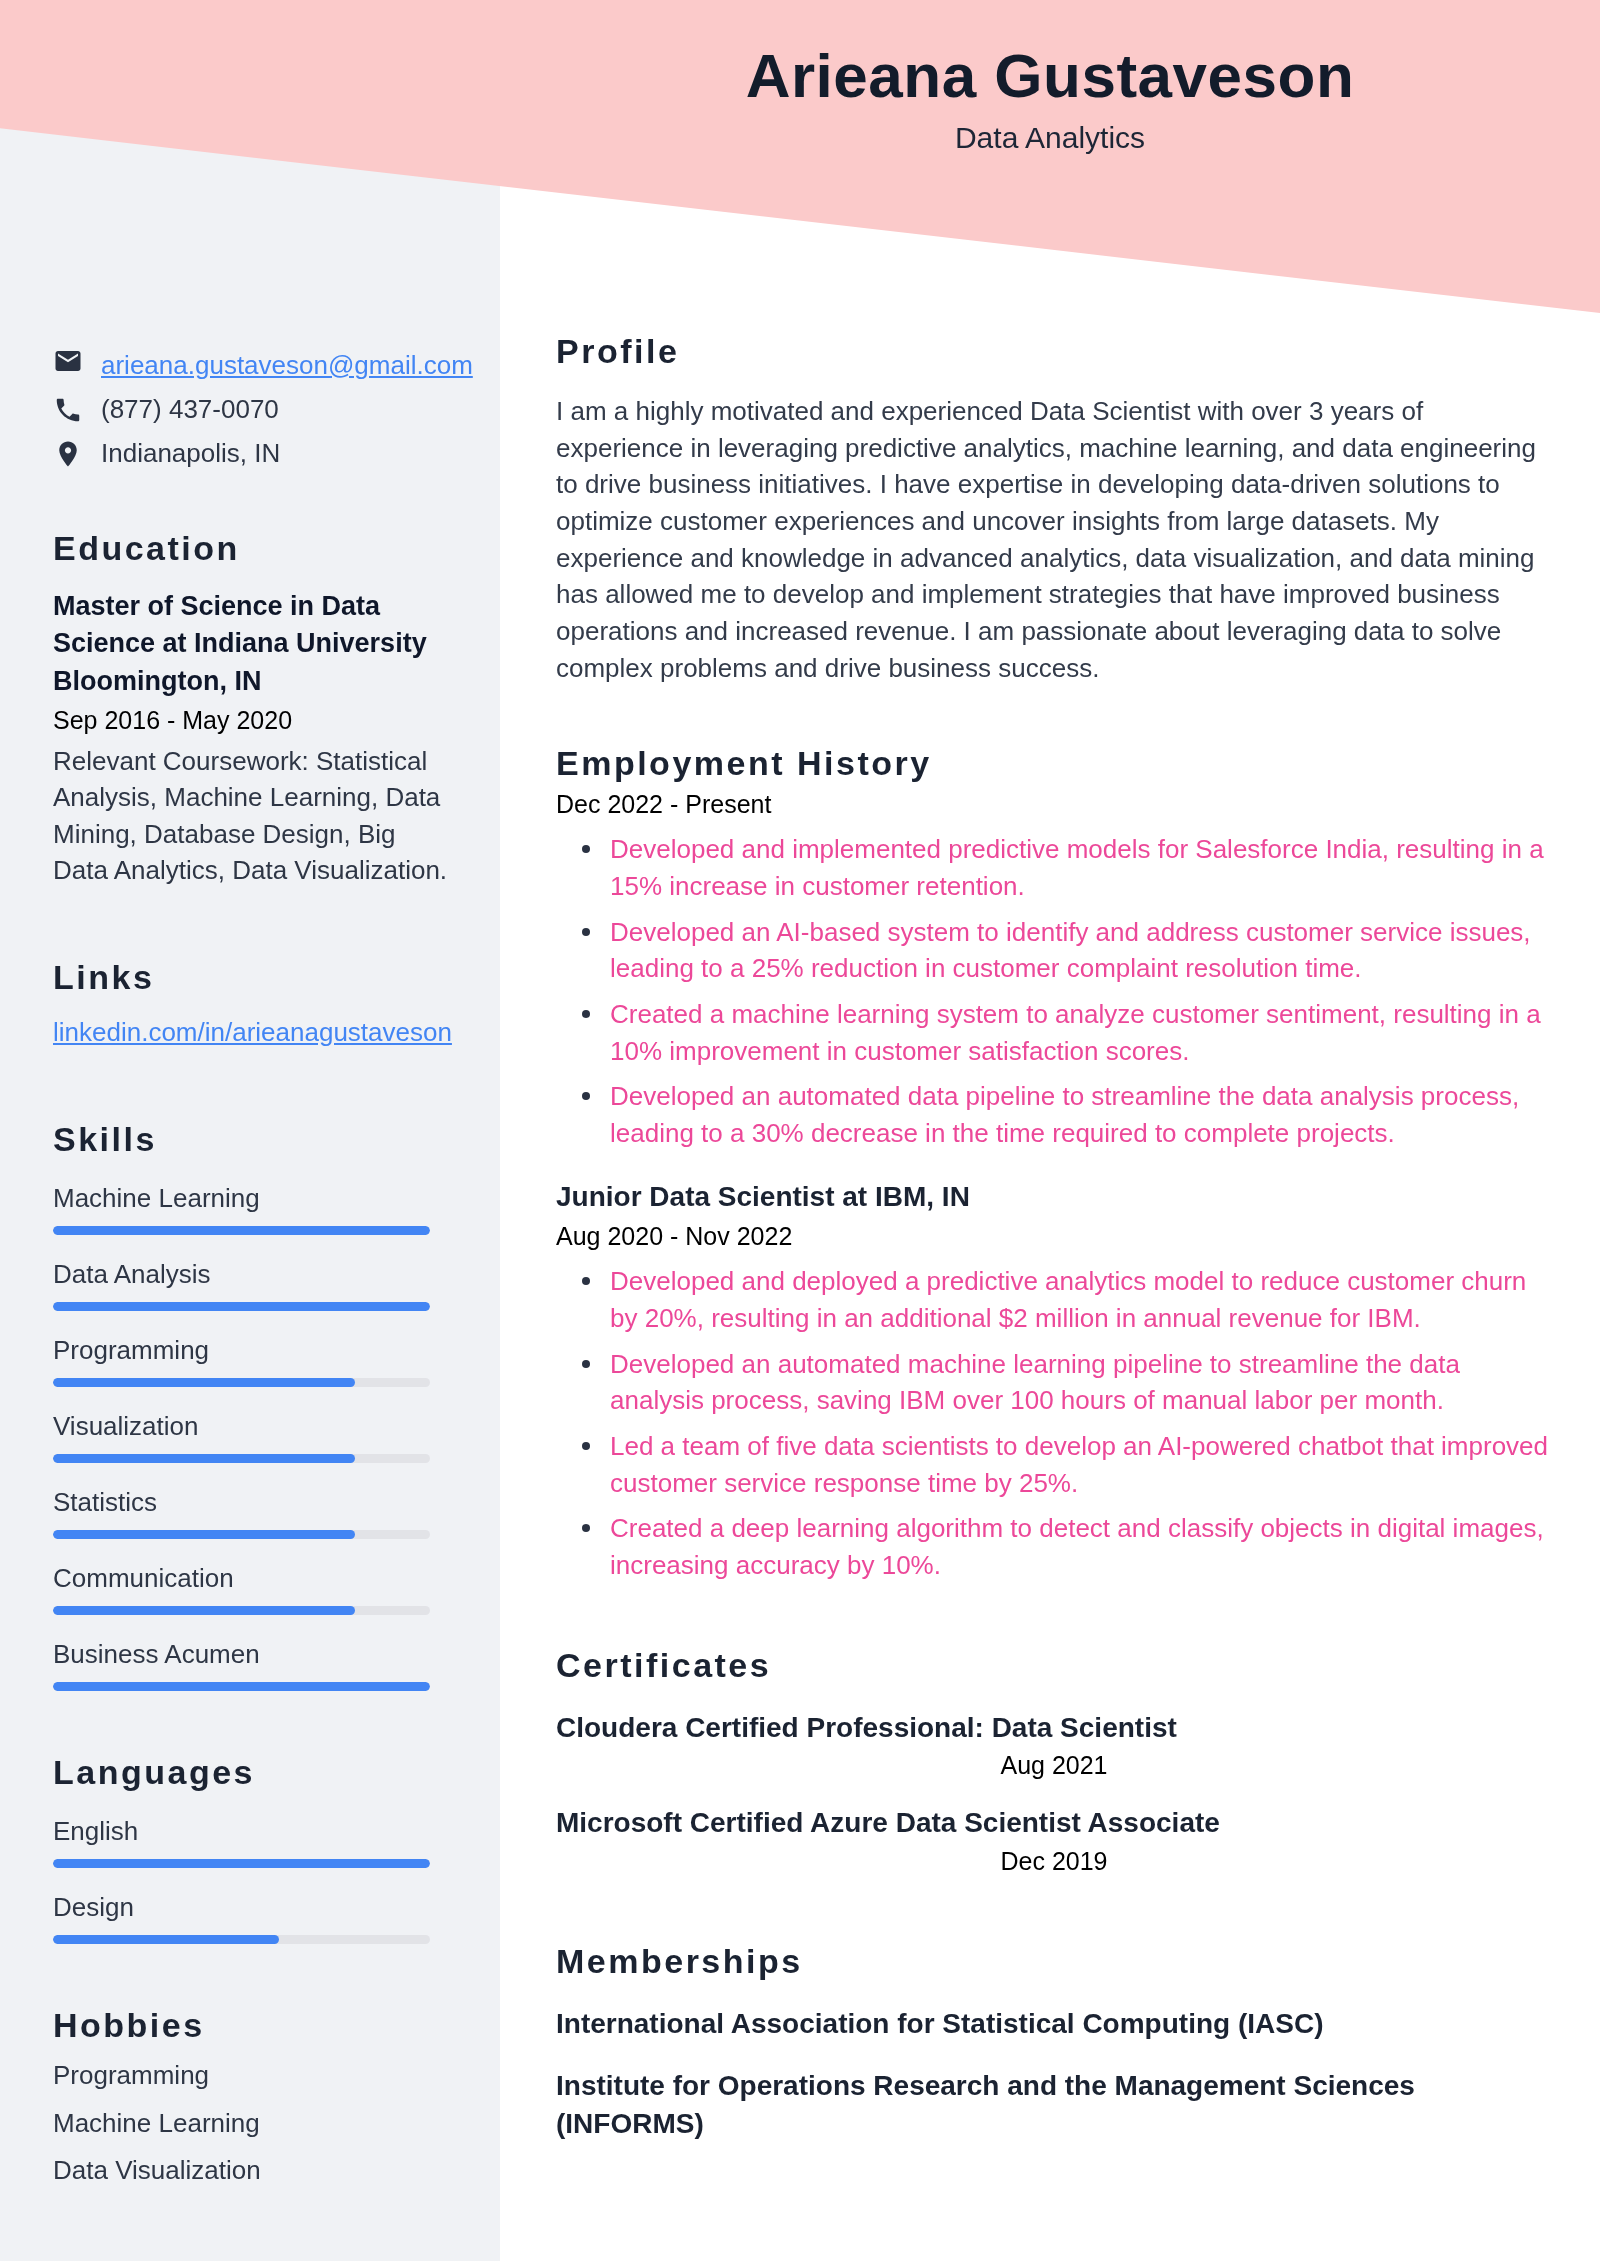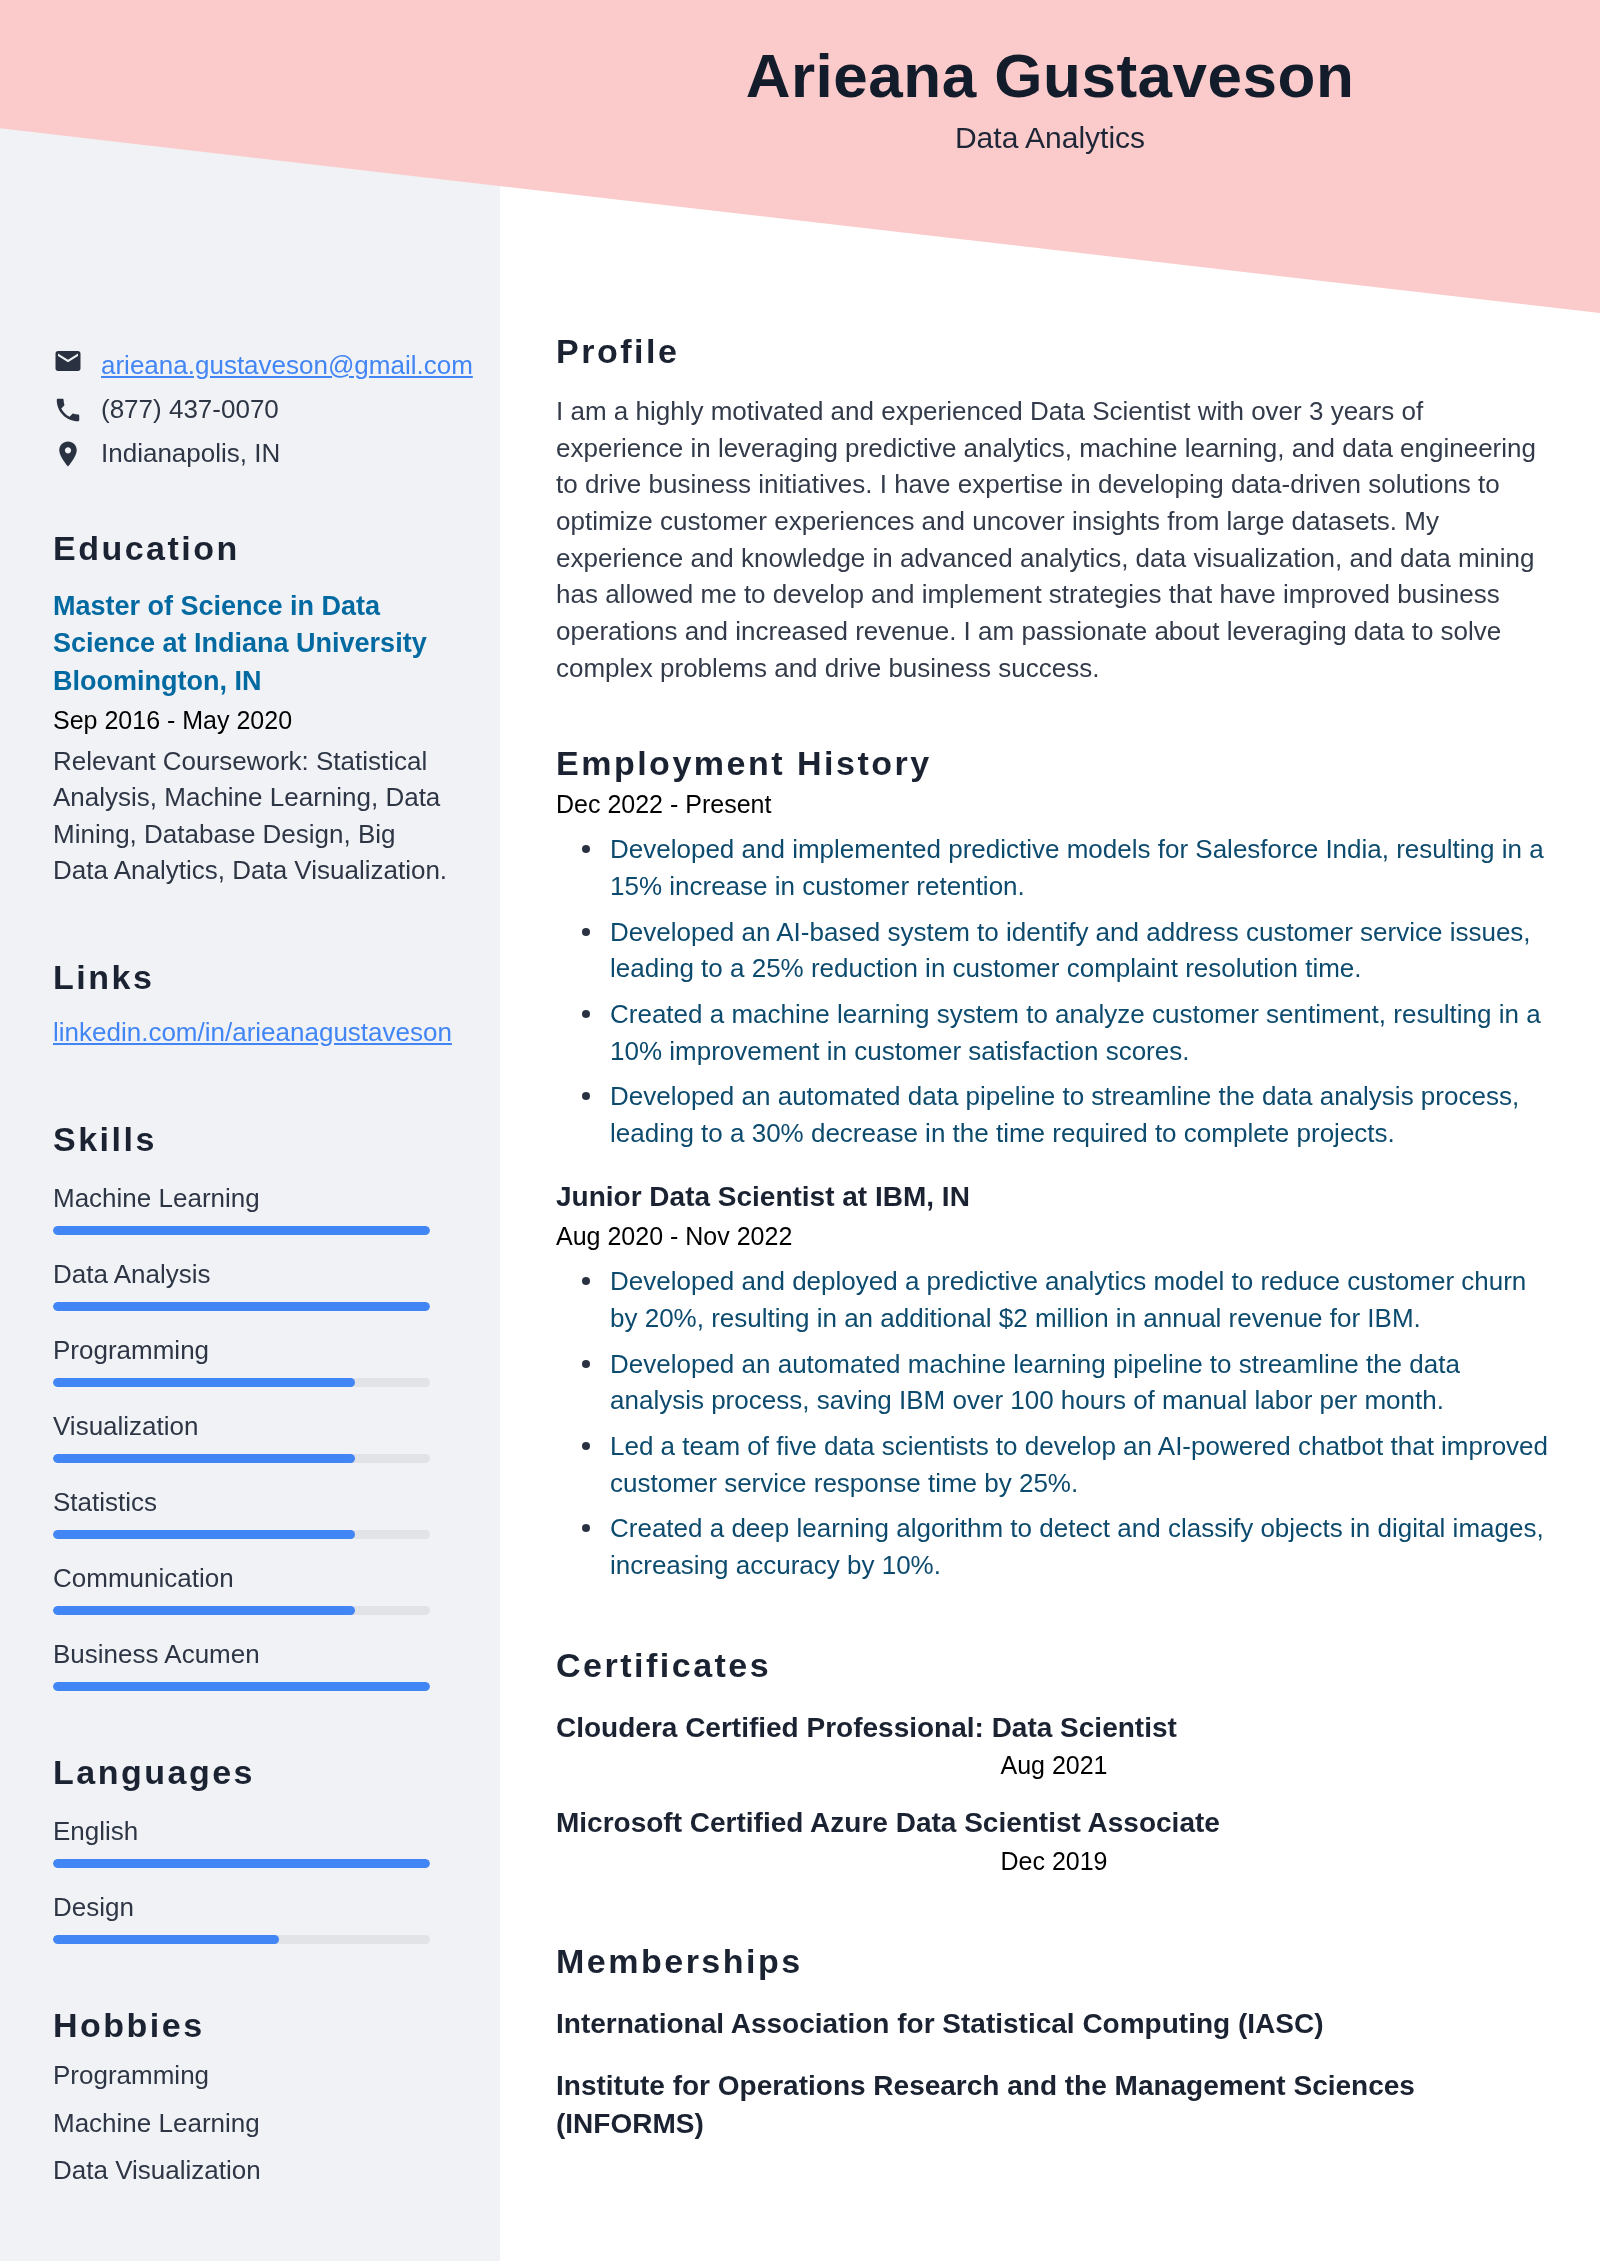--- a/index.html
+++ b/index.html
@@ -81,21 +81,21 @@
     text-decoration: underline;
     white-space: nowrap;
     margin-top: 10px;
   }
 
   .side-section-education { margin-top: 60px; }
   .degree-title {
     margin-top: 20px;
     font-size: 27px;
     font-weight: bold;
-    color: #0369a1;
+    color: #0f172a;
     line-height: 1.38;
   }
   .edu-dates { margin-top: 6px; }
   .coursework {
     margin-top: 8px;
     font-size: 26px;
     color: #2e3645;
     line-height: 1.4;
   }
 
@@ -155,21 +155,21 @@
   .job-dates { margin-top: 7px; }
 
   ul.bullet-list {
     list-style: none;
     margin-top: 12px;
     padding-left: 54px;
   }
   ul.bullet-list li {
     position: relative;
     font-size: 26px;
-    color: #0c4a6e;
+    color: #ec4899;
     line-height: 1.41;
     margin-bottom: 9px;
   }
   ul.bullet-list li::before {
     content: "";
     position: absolute;
     left: -28px;
     top: 14px;
     width: 8px;
     height: 8px;

